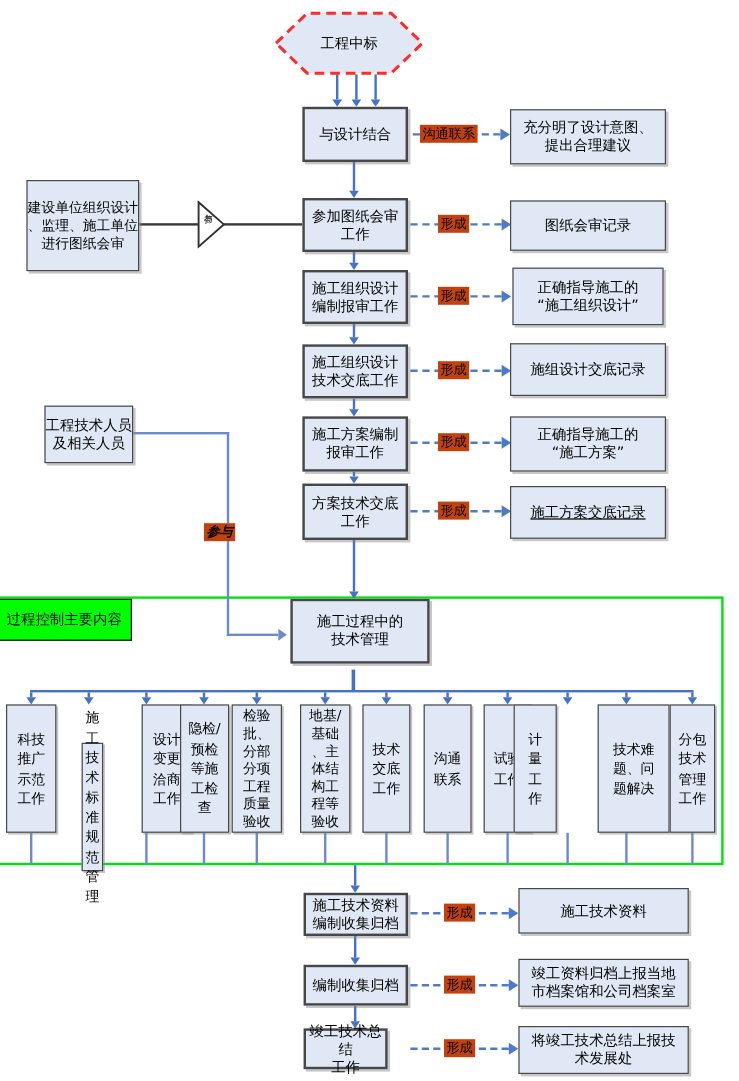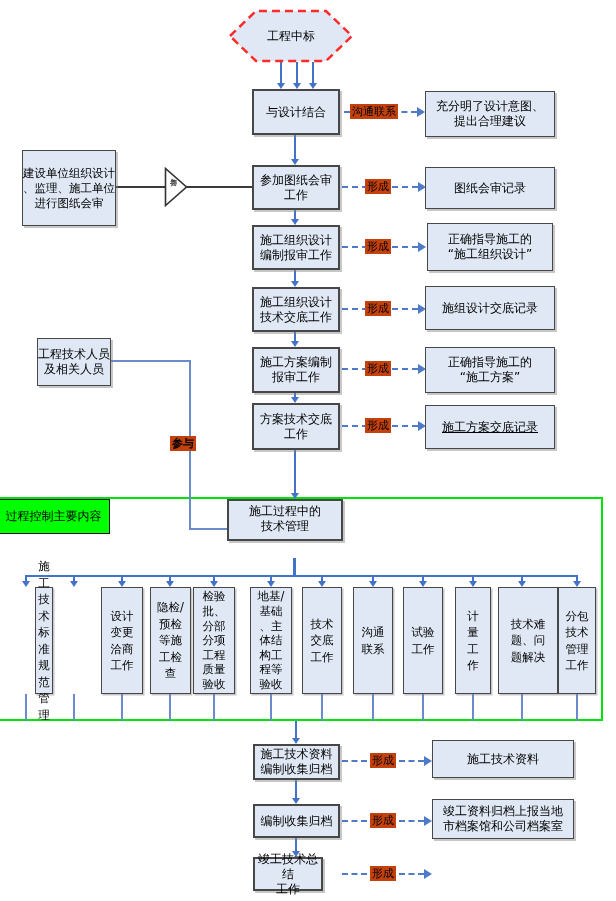--- a/index.html
+++ b/index.html
@@ -26,21 +26,21 @@
   .hl{position:absolute;height:2px;background:#4472c8;z-index:2;}
   .hl.black{background:#3a3a3a;}
   .hl.blue2{background:#6c8cc9;}
   .hl.ar::after{content:"";position:absolute;right:-7px;top:-4px;
        border:5px solid transparent;border-right:none;border-left:7px solid #6c8cc9;}
   .dash{position:absolute;height:0;border-top:2px dashed #4f7ac7;z-index:2;}
   .dash::after{content:"";position:absolute;right:-8px;top:-6px;
        border:5px solid transparent;border-right:none;border-left:8px solid #4f7ac7;}
 
   .lbl{position:absolute;font-size:11px;background:#c2410c;padding:0 2px;z-index:5;white-space:nowrap;}
-  .lbl.b{font-weight:bold;}
+  .lbl.b{font-weight:bold;font-style:italic;}
 
   .greenrect{position:absolute;left:-3px;top:497px;width:606px;height:224px;
        border:2px solid #00e30a;z-index:1;box-sizing:border-box;}
   .banner{position:absolute;left:-3px;top:499px;width:113px;height:35px;background:#00ff00;
        border:1px solid #111;display:flex;align-items:center;justify-content:center;
        font-size:12px;z-index:4;box-sizing:border-box;}
 
   .hexwrap{position:absolute;left:228px;top:8px;width:126px;height:56px;z-index:3;}
   .hexlabel{position:absolute;left:228px;top:8px;width:126px;height:56px;display:flex;
        align-items:center;justify-content:center;font-size:12px;z-index:4;}
@@ -117,47 +117,48 @@
   <div class="trilabel">参与</div>
   <div class="hl black" style="left:186px;top:186px;width:66px;"></div>
 
   <div class="box thin" style="left:37px;top:338px;width:74px;height:48px;">工程技术人员
 及相关人员</div>
   <div class="hl blue2" style="left:111px;top:360px;width:80px;"></div>
   <div class="va light" style="left:189px;top:360px;height:170px;"></div>
   <div class="hl blue2 ar" style="left:189px;top:528px;width:43px;"></div>
   <div class="lbl b" style="left:170px;top:436px;">参与</div>
 
-  <div class="box" style="left:227px;top:499px;width:116px;height:42px;font-family:Liberation Mono, monospace;">施工过程中的
+  <div class="box" style="left:242px;top:499px;width:116px;height:54px;">施工过程中的
 技术管理</div>
 
   <div class="va thick" style="left:293px;top:558px;height:17px;"></div>
   <div class="hl" style="left:25px;top:575px;width:553px;"></div>
   <div class="va ah" style="left:25px;top:577px;height:4px;"></div>
   <div class="va ah" style="left:73px;top:577px;height:4px;"></div>
   <div class="va ah" style="left:121px;top:577px;height:4px;"></div>
   <div class="va ah" style="left:169px;top:577px;height:4px;"></div>
   <div class="va ah" style="left:213px;top:577px;height:4px;"></div>
   <div class="va ah" style="left:270px;top:577px;height:4px;"></div>
   <div class="va ah" style="left:321px;top:577px;height:4px;"></div>
   <div class="va ah" style="left:372px;top:577px;height:4px;"></div>
   <div class="va ah" style="left:422px;top:577px;height:4px;"></div>
   <div class="va ah" style="left:472px;top:577px;height:4px;"></div>
   <div class="va ah" style="left:521px;top:577px;height:4px;"></div>
   <div class="va ah" style="left:576px;top:577px;height:4px;"></div>
 
-  <div class="sub" style="left:35px;width:18px;">施工技术标准规范管理</div>
-  <div class="sub" style="left:101px;width:42px;">设计变更洽商工作</div>
+  <div class="sub" style="left:5px;width:42px;">科技推广示范工作</div>
+  <div class="sub" style="left:68px;width:18px;margin-top:32px;">施工技术标准规范管理</div>
+  <div class="sub" style="left:118px;width:42px;">设计变更洽商工作</div>
   <div class="sub" style="left:150px;width:41px;">隐检/预检等施工检查</div>
   <div class="sub tall" style="left:193px;width:42px;">检验批、分部分项工程质量验收</div>
   <div class="sub tall" style="left:250px;width:42px;">地基/基础、主体结构工程等验收</div>
   <div class="sub" style="left:302px;width:40px;">技术交底工作</div>
   <div class="sub" style="left:353px;width:40px;">沟通联系</div>
   <div class="sub" style="left:403px;width:40px;">试验工作</div>
-  <div class="sub" style="left:455px;width:36px;padding:17px 8px;">计量工作</div>
+  <div class="sub" style="left:428px;width:36px;padding:17px 8px;">计量工作</div>
   <div class="sub" style="left:498px;width:60px;padding:0 9px;">技术难题、问题解决</div>
   <div class="sub" style="left:558px;width:38px;">分包技术管理工作</div>
 
   <div class="va light" style="left:25px;top:694px;height:27px;"></div>
   <div class="va light" style="left:73px;top:694px;height:27px;"></div>
   <div class="va light" style="left:121px;top:694px;height:27px;"></div>
   <div class="va light" style="left:169px;top:694px;height:27px;"></div>
   <div class="va light" style="left:213px;top:694px;height:27px;"></div>
   <div class="va light" style="left:270px;top:694px;height:27px;"></div>
   <div class="va light" style="left:321px;top:694px;height:27px;"></div>
@@ -172,20 +173,22 @@
 编制收集归档</div>
   <div class="va ah" style="left:295px;top:780px;height:18px;"></div>
   <div class="box" style="left:253px;top:804px;width:87px;height:34px;">编制收集归档</div>
   <div class="va ah" style="left:295px;top:838px;height:13px;"></div>
   <div class="box" style="left:253px;top:857px;width:70px;height:34px;">竣工技术总结
 工作</div>
 
   <div class="box thin" style="left:432px;top:740px;width:142px;height:38px;">施工技术资料</div>
   <div class="box thin" style="left:432px;top:799px;width:142px;height:40px;">竣工资料归档上报当地
 市档案馆和公司档案室</div>
+  <div class="box thin" style="left:432px;top:855px;width:142px;height:40px;">将竣工技术总结上报技
+术发展处</div>
 
   <div class="dash" style="left:342px;top:760px;width:82px;"></div>
   <div class="lbl" style="left:370px;top:753px;">形成</div>
   <div class="dash" style="left:342px;top:820px;width:82px;"></div>
   <div class="lbl" style="left:370px;top:813px;">形成</div>
   <div class="dash" style="left:342px;top:873px;width:82px;"></div>
   <div class="lbl" style="left:370px;top:866px;">形成</div>
 
 </div>
 

